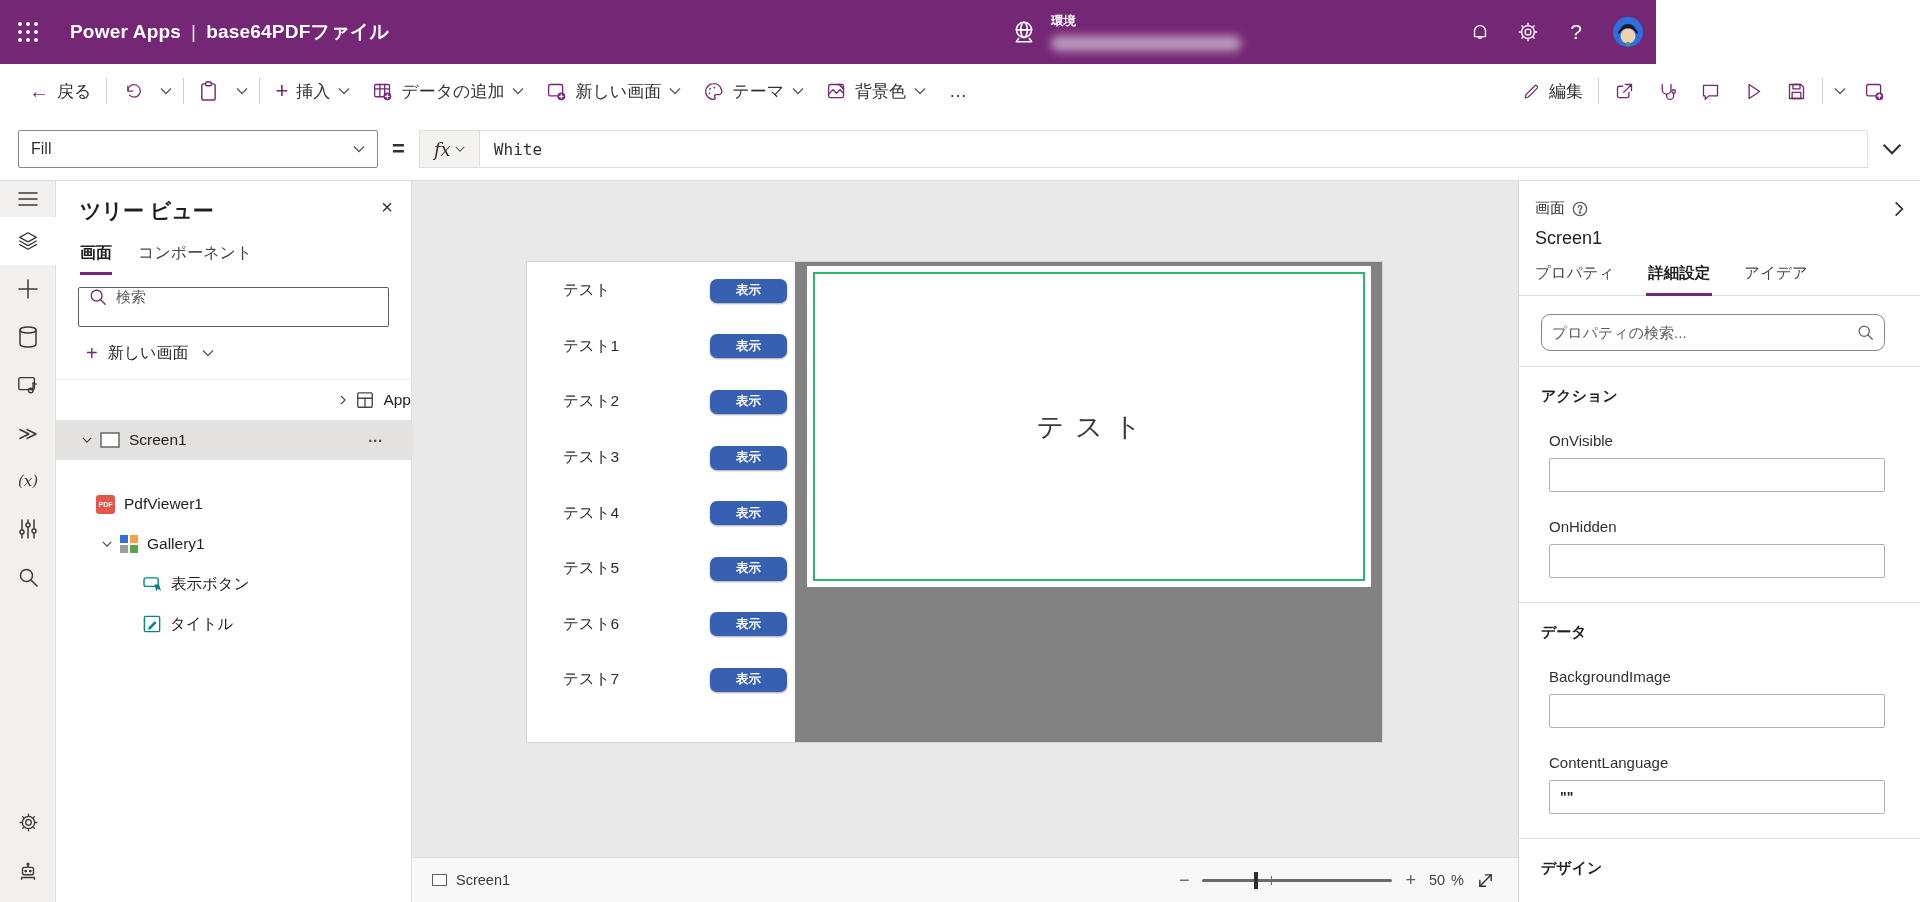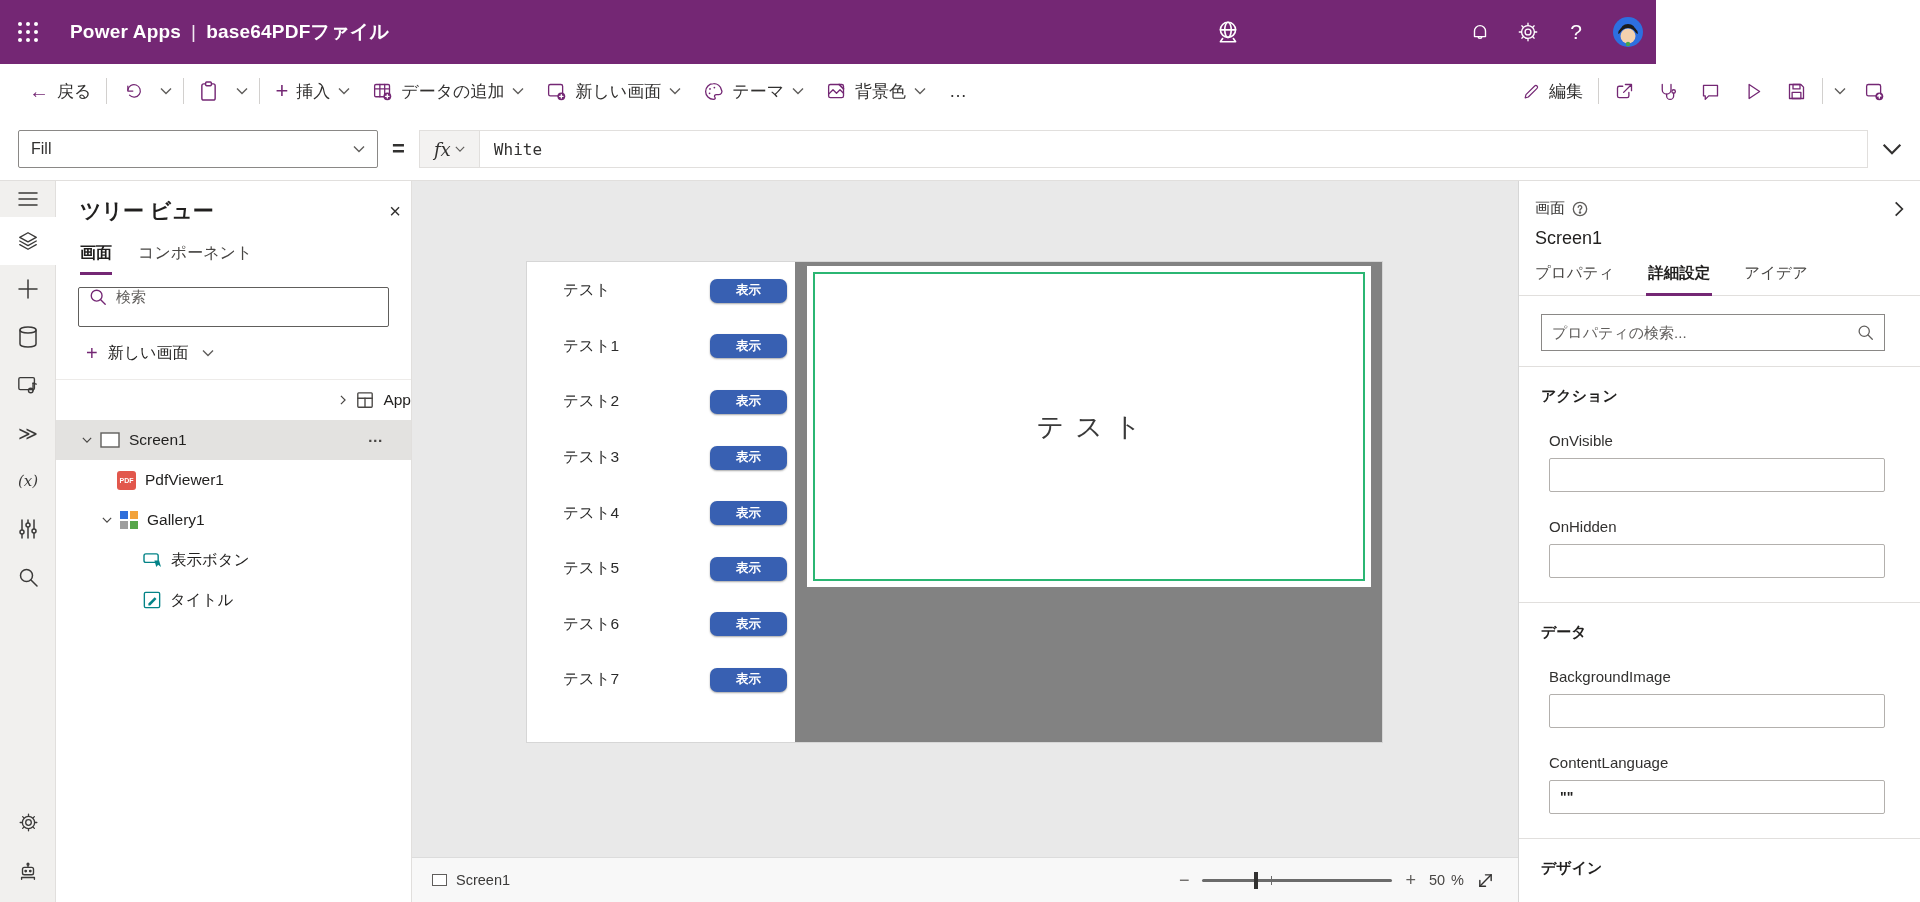--- a/index.html
+++ b/index.html
@@ -61,21 +61,21 @@
   .railbtn.first { height:36px; }
   .railbtn.active { background:#fff; }
   .railtxt { font-family:"DejaVu Serif","Liberation Serif",serif; font-style:italic; font-size:15px; }
   .railflow { font-size:19px; font-style:normal; font-family:"DejaVu Sans",sans-serif; }
   #rail-gear { position:absolute; bottom:56px; left:0; }
   #rail-robot { position:absolute; bottom:6px; left:0; }
 
   
   #treepanel { position:absolute; left:56px; top:181px; width:356px; height:721px; background:#fff;
     border-right:1px solid #e1dfdd; }
-  #tp-head { display:flex; align-items:center; padding:16px 10px 0 24px; }
+  #tp-head { display:flex; padding:16px 18px 0 24px; }
   #tp-title { font-size:21px; font-weight:700; color:#201f1e; }
   #tp-close { margin-left:auto; font-size:20px; color:#323130; cursor:pointer; line-height:1; }
   #tp-tabs { display:flex; gap:26px; padding:18px 0 0 24px; font-size:16px; }
   .tp-tab { padding-bottom:8px; cursor:pointer; color:#484644; }
   .tp-tab.active { color:#201f1e; font-weight:700; border-bottom:3px solid #742774; }
   #tp-search { margin:12px 22px 0 22px; height:40px; border:1px solid #605e5c; border-radius:2px;
     display:flex; align-items:flex-start; padding:0 10px; gap:9px; background:#fff; }
   #tp-search svg { color:#742774; }
   #tp-search input { border:none; outline:none; flex:1; font-size:15px; color:#323130;
     font-family:"Liberation Sans",sans-serif; }
@@ -130,21 +130,21 @@
   #rightpanel { position:absolute; left:1518px; top:181px; width:402px; height:721px; background:#fff;
     border-left:1px solid #d6d6d6; }
   #rp-head { display:flex; align-items:flex-start; padding:18px 16px 0 16px; }
   #rp-type { font-size:15px; color:#323130; display:flex; align-items:center; gap:7px; }
   #rp-type svg { color:#605e5c; }
   #rp-collapse { margin-left:auto; color:#323130; cursor:pointer; margin-top:2px; }
   #rp-name { font-size:18px; color:#201f1e; padding:10px 0 0 16px; }
   #rp-tabs { display:flex; gap:30px; padding:14px 3px 0 14px; font-size:15.5px; border-bottom:1px solid #e1dfdd; }
   .rp-tab { padding:0 2px 9px 2px; cursor:pointer; color:#484644; }
   .rp-tab.active { color:#201f1e; font-weight:700; border-bottom:3px solid #742774; margin-bottom:-1px; }
-  #rp-search { margin:18px 35px 0 22px; height:37px; border:1px solid #8a8886; border-radius:0;
+  #rp-search { margin:18px 35px 0 22px; height:37px; border:1px solid #8a8886; border-radius:9px;
     display:flex; align-items:center; padding:0 10px; }
   #rp-search input { border:none; outline:none; flex:1; font-size:15px; color:#323130;
     font-family:"Liberation Sans",sans-serif; }
   #rp-search input::placeholder { color:#605e5c; }
   #rp-search svg { color:#605e5c; }
   #rp-searchdiv { height:1px; background:#e1dfdd; margin-top:15px; }
   .rp-section { padding:0 35px 0 22px; }
   .rp-sectitle { font-size:15px; font-weight:700; color:#201f1e; margin-top:20px; }
   .rp-field-label { font-size:15px; color:#323130; margin:26px 0 0 8px; }
   .rp-field-input { margin:9px 0 0 8px; height:34px; width:calc(100% - 8px); border:1px solid #b3b0ad;
@@ -173,20 +173,24 @@
     <span>Power Apps</span><span class="sep">|</span><span>base64PDFファイル</span>
   </div>
   <div id="topright">
     <div id="envbox">
       <svg width="26" height="26" viewBox="0 0 24 24" class="ico" style="color:#fff">
         <circle cx="12" cy="10" r="7"></circle>
           <ellipse cx="12" cy="10" rx="3" ry="7"></ellipse>
         <line x1="5" y1="10" x2="19" y2="10"></line>
           <path d="M7 18 L5 21 H19 L17 18"></path>
       </svg>
+      <div id="envtxt">
+        <div id="envlabel">環境</div>
+        <div id="envname" class="blurblob"></div>
+      </div>
     </div>
     <div class="topbtn">
       <svg width="22" height="22" viewBox="0 0 24 24" class="ico">
         <path d="M6 17 V11 a6 6 0 0 1 12 0 v6 H6 Z"></path>
           <path d="M10 17 a2 2 0 0 0 4 0"></path>
       </svg>
     </div>
     <div class="topbtn">
       <svg width="22" height="22" viewBox="0 0 24 24" class="ico">
         <circle cx="12" cy="12" r="3.2"></circle>
@@ -501,21 +505,21 @@
     </span>
     <span class="ticon">
       <svg width="20" height="16" viewBox="0 0 20 16">
           <rect x="1" y="1" width="18" height="14" fill="#fff" stroke="#605e5c" stroke-width="1.4"></rect>
         </svg>
     </span>
     <span>Screen1</span>
     <span class="dots">…</span>
   </div>
 
-  <div class="trow" style="padding-left:61px;">
+  <div class="trow" style="padding-left:40px;margin-top:24px;">
     <span class="ticon">
         <span class="pdfbadge">PDF</span>
       </span>
     <span>PdfViewer1</span>
   </div>
 
   <div class="trow" style="padding-left:38px;">
     <span class="tchev">
       <svg viewBox="0 0 12 7">
           <polyline points="1,1 6,6 11,1" fill="none" stroke="currentColor" stroke-width="1.4"></polyline>

